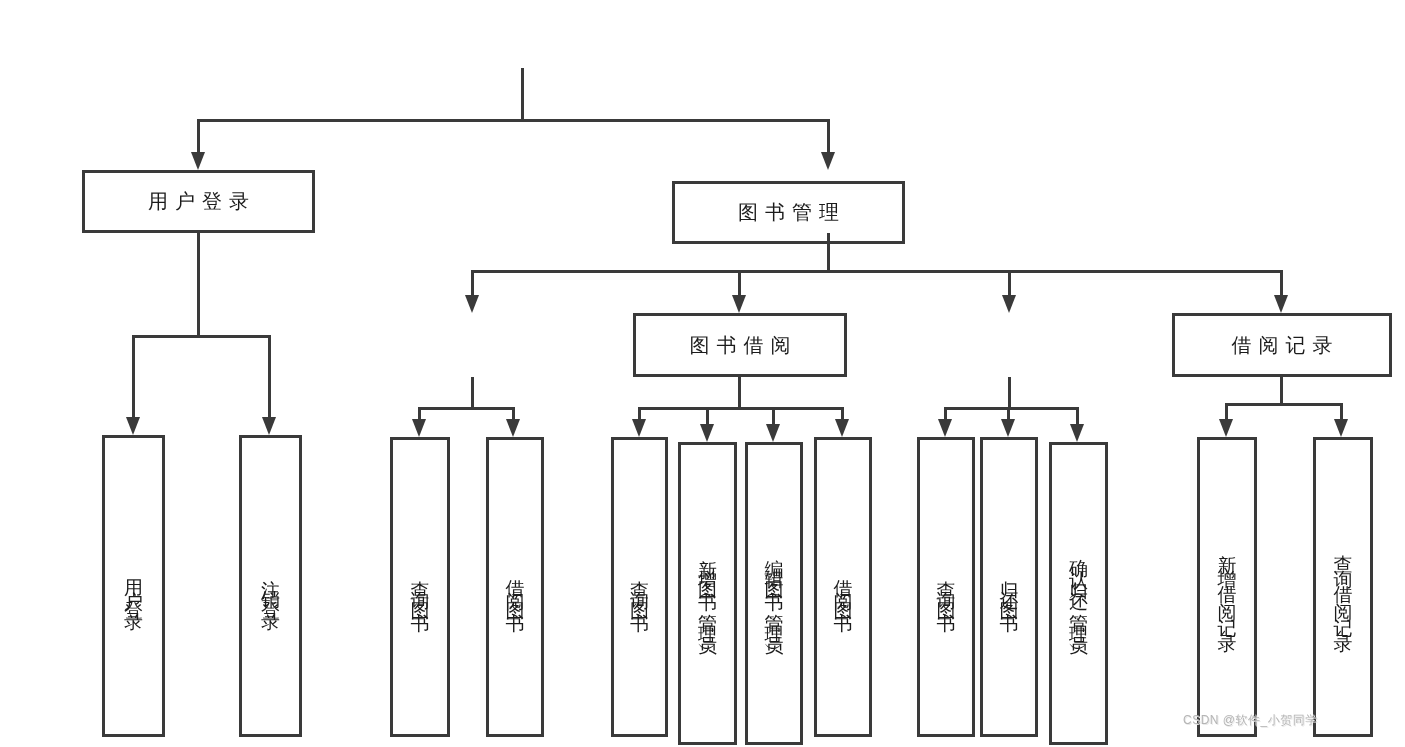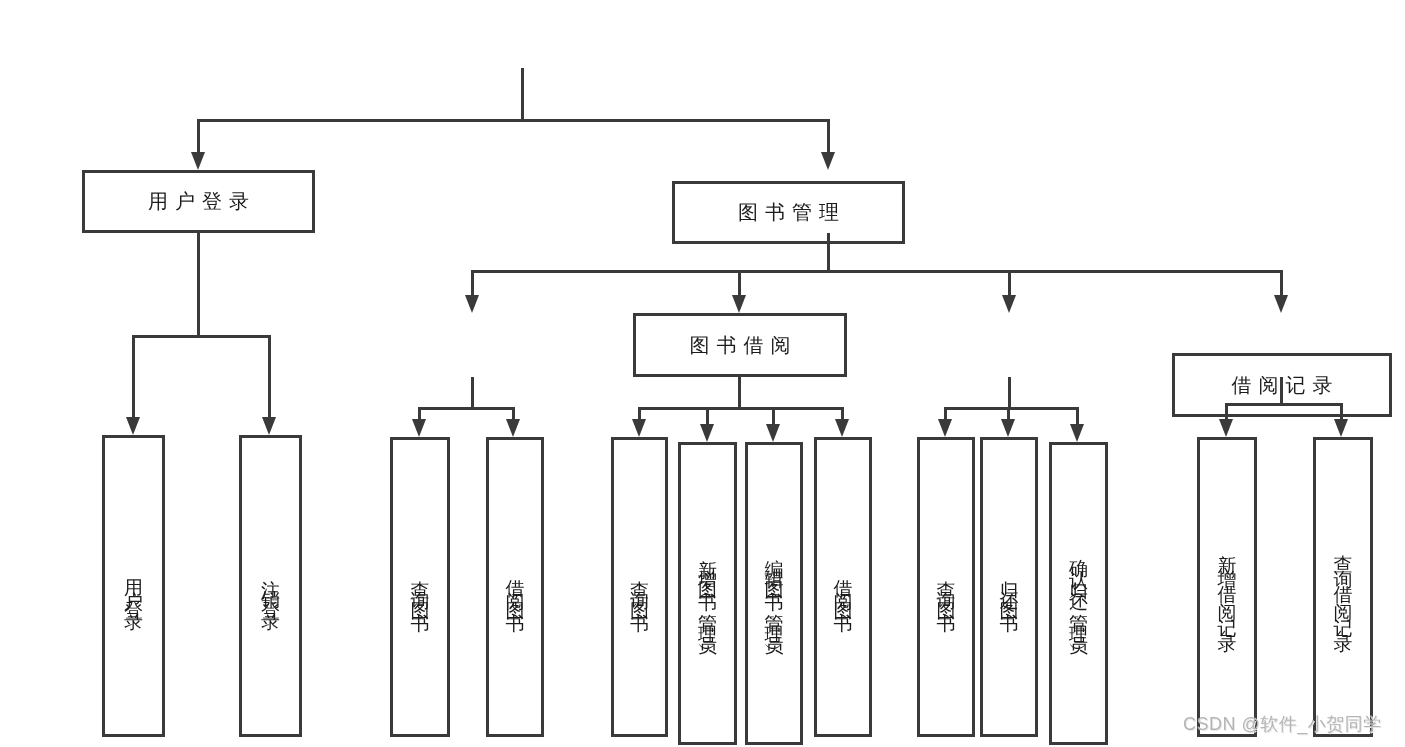--- a/index.html
+++ b/index.html
@@ -28,21 +28,21 @@
   
   .ln{position:absolute;background:var(--line);}
   
   .arr{
     position:absolute;width:0;height:0;
     border-left:7px solid transparent;border-right:7px solid transparent;
     border-top:18px solid var(--line);
   }
   .watermark{
     position:absolute;left:1183px;top:712px;width:220px;
-    font-size:18px;color:#b5b5b5;letter-spacing:0.5px;white-space:nowrap;
+    font-size:12px;color:#b5b5b5;letter-spacing:0.5px;white-space:nowrap;
     text-shadow:1px 1px 0 #e9e9e9;
   }
 </style>
 </head>
 <body>
 
 <div id="stage">
 
 
   <div class="ln" style="left:521px;top:68px;width:3px;height:51px;"></div>
@@ -73,21 +73,21 @@
   <div class="ln" style="left:738px;top:270px;width:3px;height:25px;"></div>
   <div class="arr" style="left:732px;top:295px;"></div>
   <div class="ln" style="left:1008px;top:270px;width:3px;height:25px;"></div>
   <div class="arr" style="left:1002px;top:295px;"></div>
   <div class="ln" style="left:1280px;top:270px;width:3px;height:25px;"></div>
   <div class="arr" style="left:1274px;top:295px;"></div>
 
   <div class="box" style="left:633px;top:313px;width:214px;height:64px;">
     <span class="lbl">图书借阅</span>
   </div>
-  <div class="box" style="left:1172px;top:313px;width:220px;height:64px;margin-top:40px;">
+  <div class="box" style="left:1172px;top:313px;width:220px;height:64px;">
     <span class="lbl">借阅记录</span>
   </div>
 
   <div class="ln" style="left:471px;top:377px;width:3px;height:30px;"></div>
   <div class="ln" style="left:418px;top:407px;width:97px;height:3px;"></div>
   <div class="ln" style="left:418px;top:407px;width:3px;height:12px;"></div>
   <div class="arr" style="left:412px;top:419px;"></div>
   <div class="ln" style="left:512px;top:407px;width:3px;height:12px;"></div>
   <div class="arr" style="left:506px;top:419px;"></div>
 

